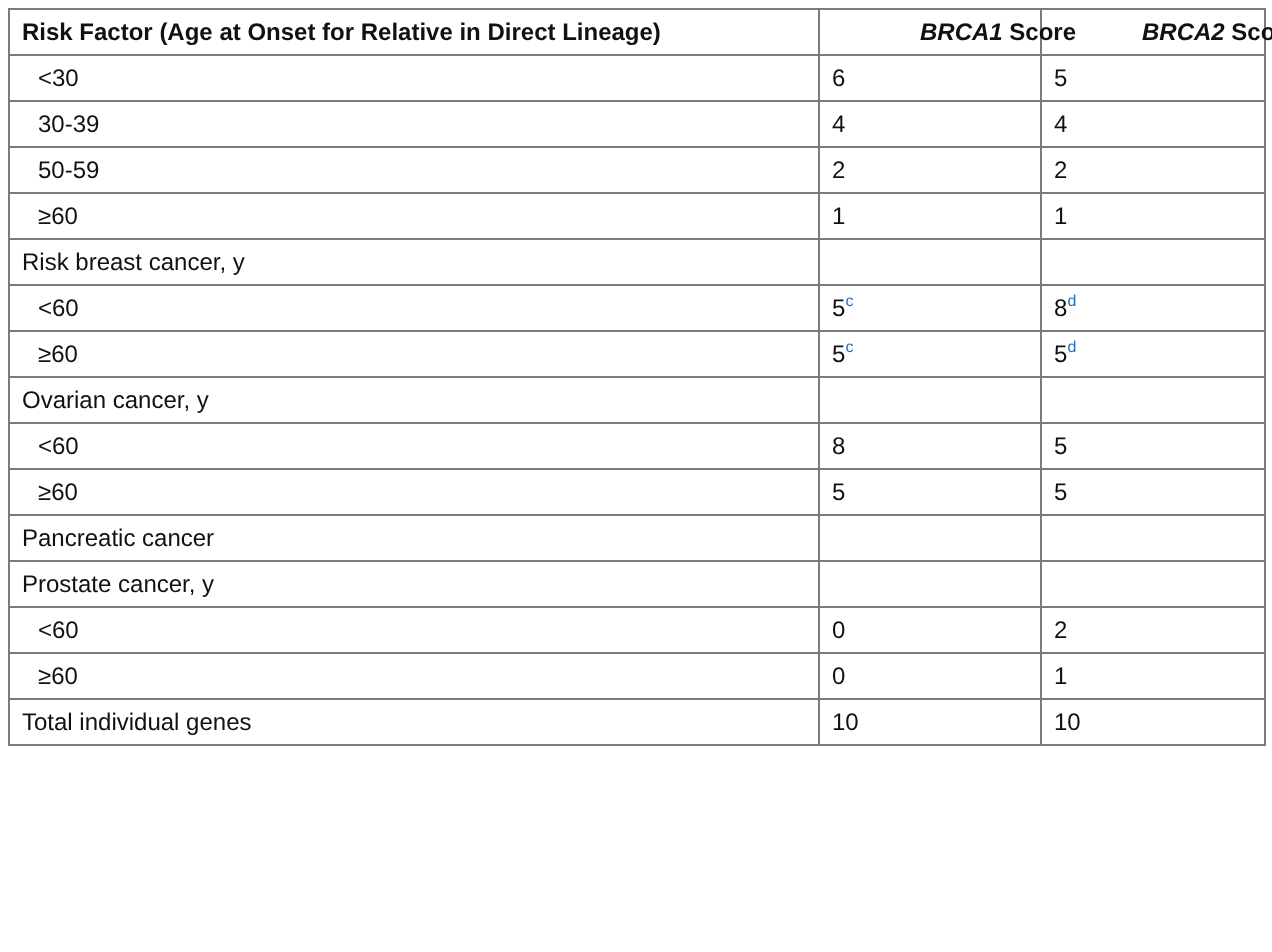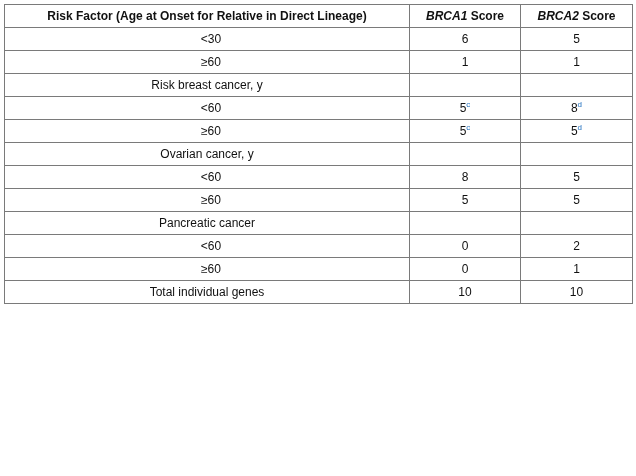--- a/index.html
+++ b/index.html
@@ -12,26 +12,26 @@
       font-family: "Liberation Sans", sans-serif;
       font-size: 12px;
       color: #111111;
       table-layout: fixed;
       border: 1px solid #333333;
     }
     table.risk-table td, table.risk-table th {
       border: 1px solid #7a7a7a;
       height: 22px;
       padding: 0 6px;
-      text-align: center;
+      text-align: left;
       vertical-align: middle;
       white-space: nowrap;
     }
     table.risk-table th { font-weight: bold; }
-    th i { font-style: italic; }
+    th i { font-style: italic; margin-left: 44px; }
     col.c1 { width: 405px; }
     col.c2 { width: 111px; }
     col.c3 { width: 112px; }
     .indent { padding-left: 14px !important; }
     sup.note { color: #1f6fbf; font-size: 8px; vertical-align: 5px; line-height: 0; }
   </style>
 </head>
 <body>
 
 <table class="risk-table">
@@ -45,20 +45,30 @@
       <th>Risk Factor (Age at Onset for Relative in Direct Lineage)</th>
       <th><i>BRCA1</i><span> Score</span></th>
       <th><i>BRCA2</i><span> Score</span></th>
     </tr>
   </thead>
   <tbody>
     <tr>
       <td class="indent">&lt;30</td>
       <td>6</td>
       <td>5</td>
+    </tr>
+    <tr>
+      <td class="indent">30-39</td>
+      <td>4</td>
+      <td>4</td>
+    </tr>
+    <tr>
+      <td class="indent">50-59</td>
+      <td>2</td>
+      <td>2</td>
     </tr>
     <tr>
       <td class="indent">≥60</td>
       <td>1</td>
       <td>1</td>
     </tr>
     <tr>
       <td>Risk breast cancer, y</td>
       <td></td>
       <td></td>
@@ -87,20 +97,25 @@
       <td class="indent">≥60</td>
       <td>5</td>
       <td>5</td>
     </tr>
     <tr>
       <td>Pancreatic cancer</td>
       <td></td>
       <td></td>
     </tr>
     <tr>
+      <td>Prostate cancer, y</td>
+      <td></td>
+      <td></td>
+    </tr>
+    <tr>
       <td class="indent">&lt;60</td>
       <td>0</td>
       <td>2</td>
     </tr>
     <tr>
       <td class="indent">≥60</td>
       <td>0</td>
       <td>1</td>
     </tr>
     <tr>

